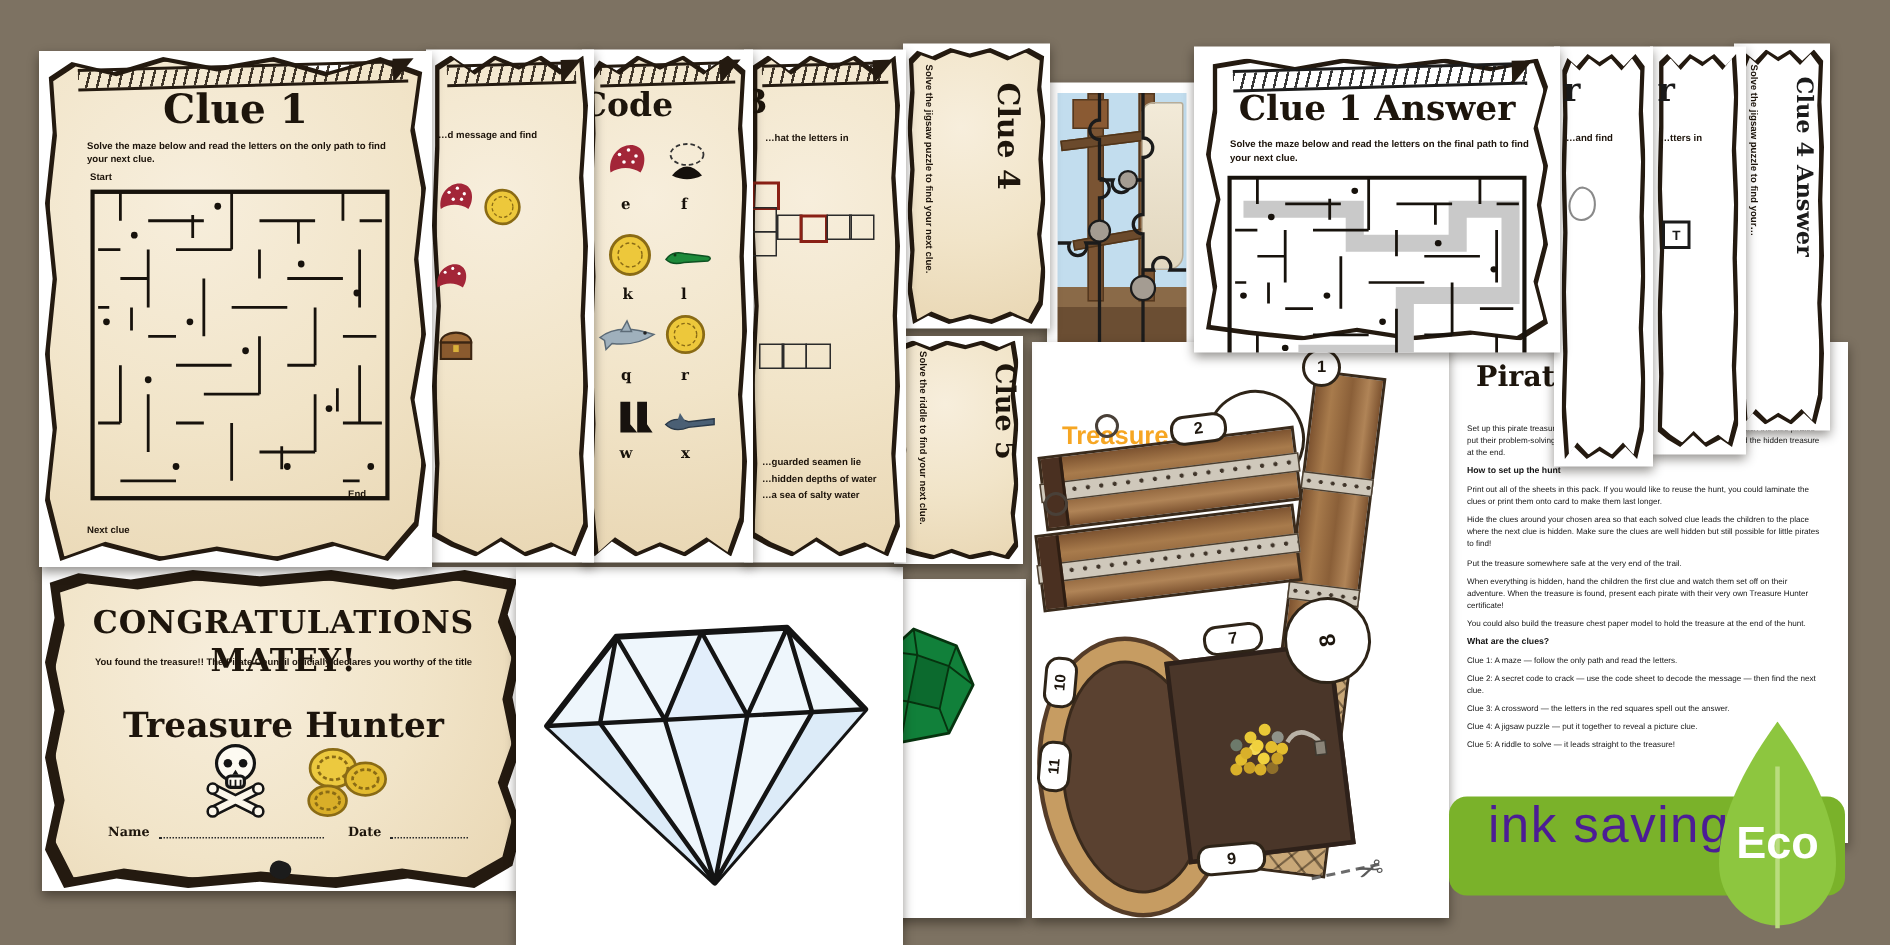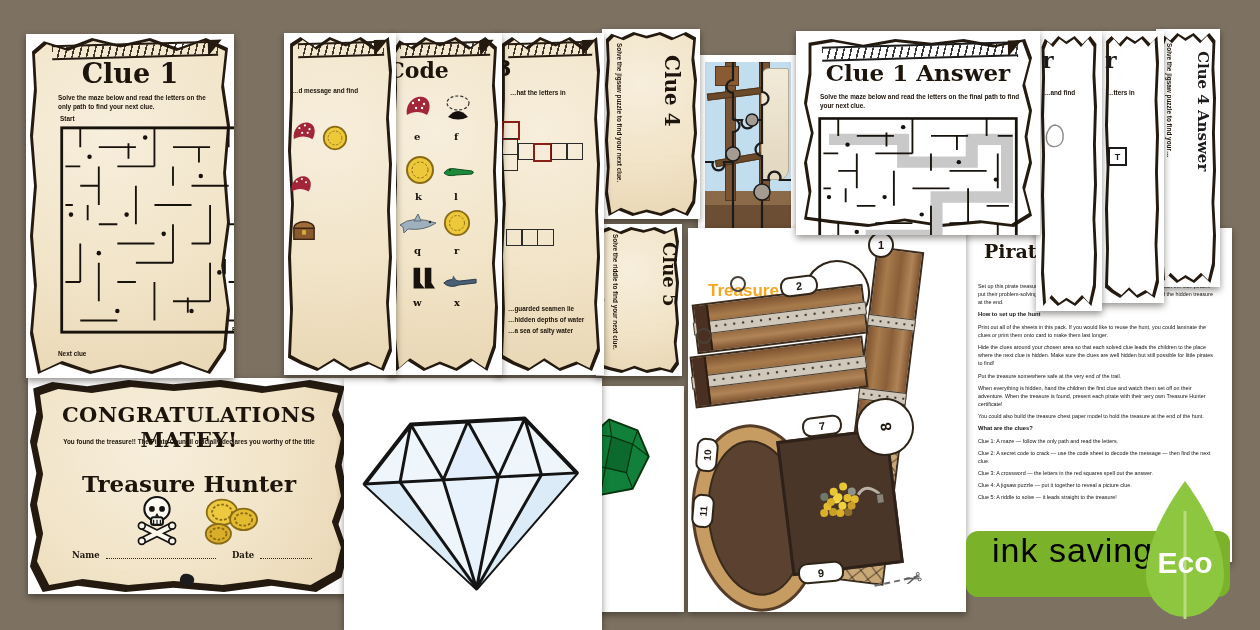--- a/index.html
+++ b/index.html
@@ -75,21 +75,21 @@
             <circle cx="174" cy="154" r="2.4"></circle>
             <circle cx="64" cy="194" r="2.4"></circle>
           <circle cx="144" cy="194" r="2.4"></circle>
             <circle cx="204" cy="194" r="2.4"></circle>
             <circle cx="14" cy="94" r="2.4"></circle>
         </g>
       </g>
     </defs>
   </svg>
 
-  <div class="sheet" style="left:26px;top:34px;width:208px;height:344px;z-index:60">
+  <div class="sheet" style="left:26px;top:34px;width:262px;height:344px;z-index:60">
     <div class="torn cpA" style="inset:4px"></div>
     <div class="face cpA" style="inset:7px"></div>
     <div class="roll" style="left:26px;right:16px;top:9px"></div>
     <div class="stitle" style="top:24px;font-size:27px">Clue 1</div>
     <div class="instr" style="left:32px;right:24px;top:60px">Solve the maze below and read the letters on the only path to find your next clue.</div>
     <div class="lbl" style="left:34px;top:81px">Start</div>
     <svg class="mazefig" style="left:32px;top:90px" width="204" height="212" viewBox="0 0 220 220" preserveAspectRatio="none">
         <use href="#mazeg"></use>
       </svg>
     <div class="lbl" style="left:206px;top:292px">End</div>
@@ -413,21 +413,21 @@
 
   <div class="sheet" style="left:584px;top:386px;width:100px;height:226px;z-index:10">
     <svg style="position:absolute;left:4px;top:10px" width="62" height="126" viewBox="0 0 100 132">
       <polygon points="34,2 80,20 98,62 72,114 20,124 2,76 8,26" fill="#11803a" stroke="#07330f" stroke-width="3" stroke-linejoin="round"></polygon>
       <polygon points="38,30 72,42 62,88 28,80" fill="#0c6a2e" stroke="#07330f" stroke-width="2"></polygon>
       <path d="M34,2 L38,30 M80,20 L72,42 M98,62 L72,42 M72,114 L62,88 M20,124 L28,80 M2,76 L28,80 M8,26 L38,30" stroke="#07330f" stroke-width="2" fill="none"></path>
     </svg>
   </div>
 
   <div style="position:absolute;left:966px;top:531px;width:264px;height:66px;background:#7ab22a;border-radius:12px;z-index:90">
-    <div style="position:absolute;left:26px;top:0;height:66px;line-height:64px;font:400 34px 'Liberation Sans',sans-serif;color:#000000;letter-spacing:1px">ink saving</div>
+    <div style="position:absolute;left:26px;top:0;height:66px;line-height:64px;font:400 34px 'Liberation Sans',sans-serif;color:#4c1d95;letter-spacing:1px">ink saving</div>
   </div>
   <svg style="position:absolute;left:1146px;top:481px;z-index:92" width="78" height="138" viewBox="0 0 78 138">
     <path d="M39,0 C10,40 0,70 0,95 a39,41 0 0 0 78,0 C78,70 68,40 39,0 Z" fill="#8dc63f"></path>
     <path d="M39,30 V138" stroke="#b9dc7e" stroke-width="3"></path>
   </svg>
   <div style="position:absolute;left:1146px;top:546px;width:78px;text-align:center;font:700 30px 'Liberation Sans',sans-serif;color:#fff;z-index:93">Eco</div>
 
 </div>
 
 </body></html>

